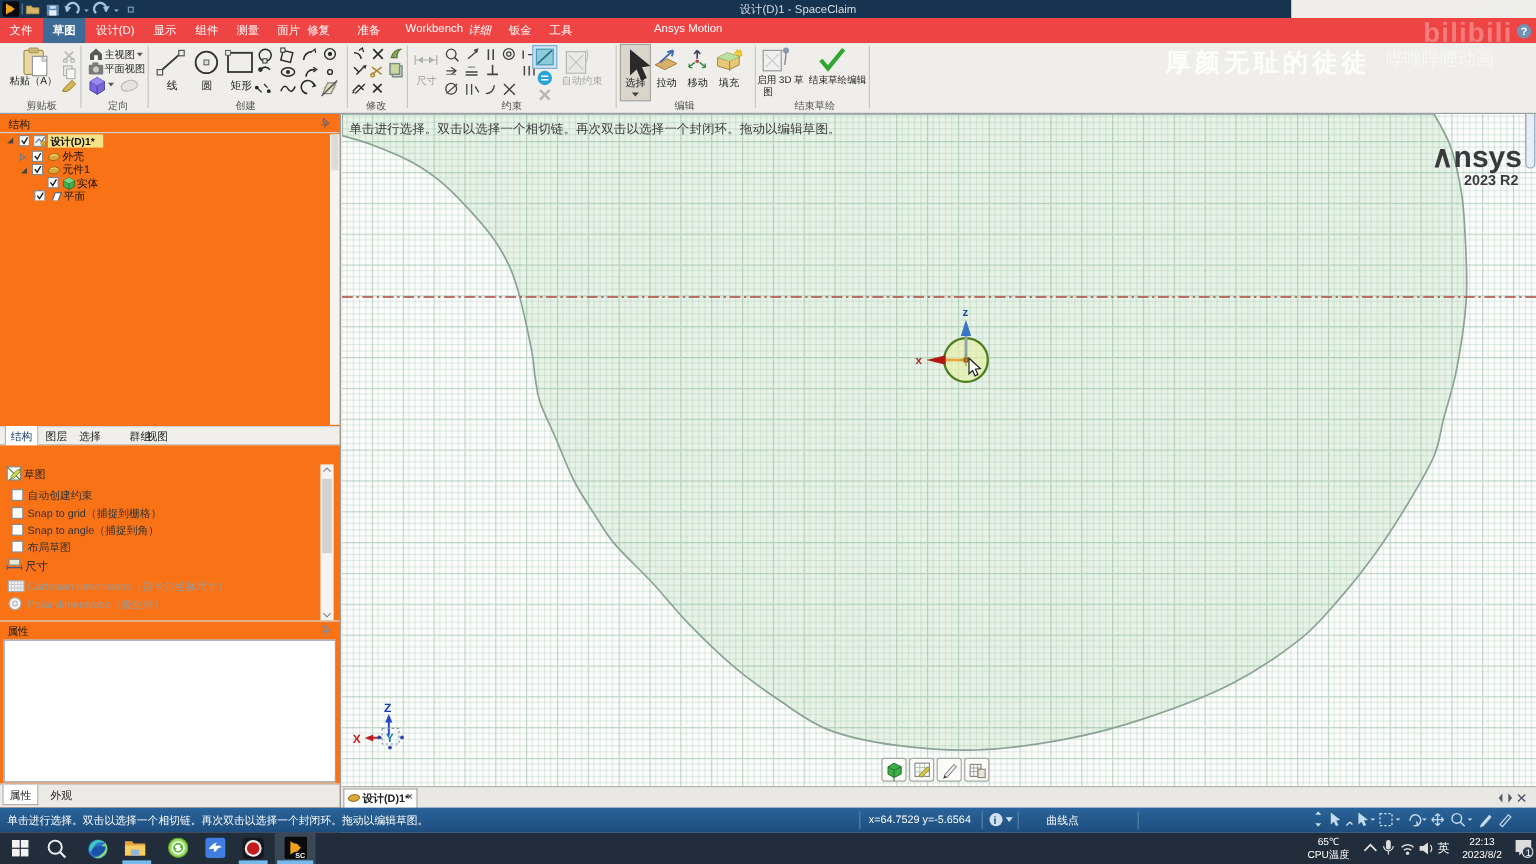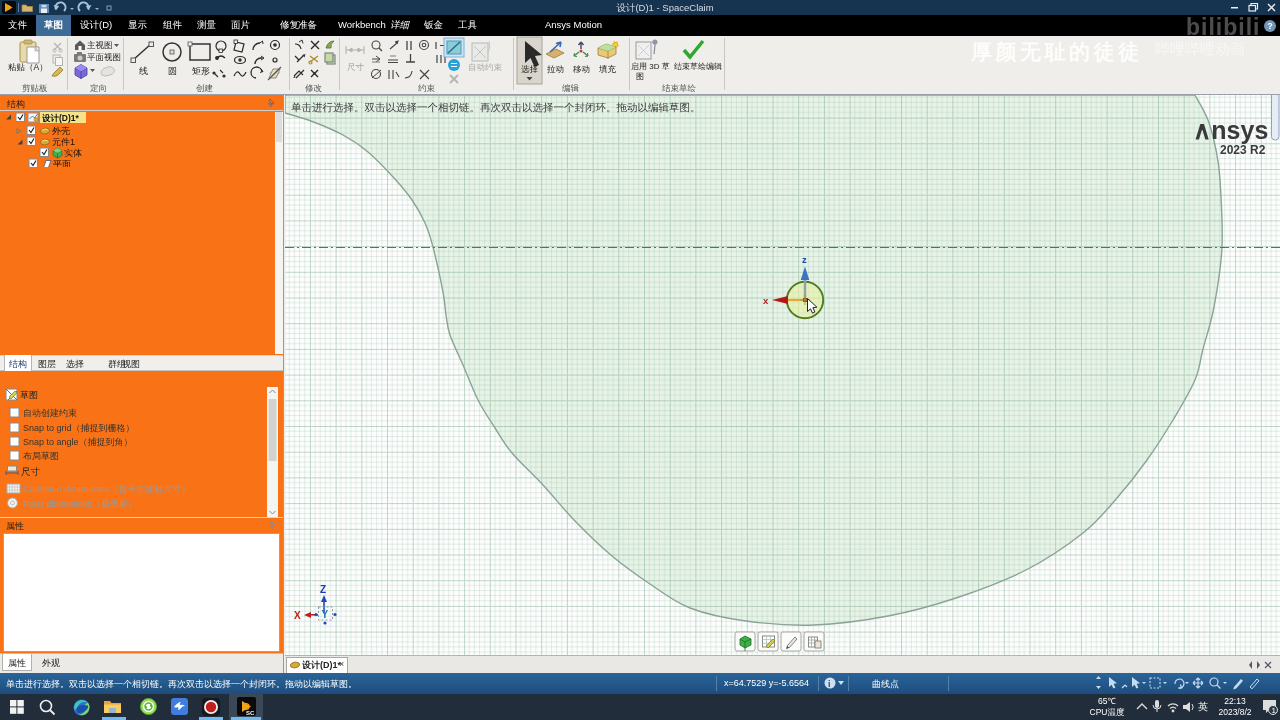--- a/index.html
+++ b/index.html
@@ -1,19 +1,19 @@
 <!DOCTYPE html>
 <html><head><meta charset="utf-8">
 <style>
 *{margin:0;padding:0;box-sizing:border-box;}
 html,body{width:1280px;height:720px;overflow:hidden;}
 body{font-family:"Liberation Sans",sans-serif;position:relative;background:#efeeea;}
 .abs{position:absolute;}
-#titlebar{left:0;top:0;width:1280px;height:15px;background:#16334f;}
-#menubar{left:0;top:15px;width:1280px;height:21px;background:#000000;}
+#titlebar{left:0;top:0;width:1076px;height:15px;background:#16334f;}
+#menubar{left:0;top:15px;width:1280px;height:21px;background:#ef4444;}
 .menuitem{position:absolute;top:4px;color:#fff;font-size:9.5px;}
 #ribbon{left:0;top:36px;width:1280px;height:59px;background:#efeeea;border-bottom:1px solid #9aa0a5;}
 .gsep{position:absolute;top:2px;height:52px;width:1px;background:#c9c7c2;}
 .glabel{position:absolute;top:47px;font-size:8.5px;color:#555;}
 #leftpanel{left:0;top:95px;width:284px;height:716px;background:#f97316;border-right:1px solid #8f9aa5;}
 #canvas{left:285px;top:95px;width:995px;height:560px;background:#fdfdfd;}
 #tabbar{left:285px;top:655px;width:995px;height:18px;background:#e9e8e4;border-top:1px solid #b5b3ae;}
 #statusbar{left:0;top:673px;width:1280px;height:21px;background:linear-gradient(#2a649a,#1d4d7d);}
 #taskbar{left:0;top:694px;width:1280px;height:26px;background:#212d3b;}
 .cjk9{font-size:9px;color:#1a1a1a;}
@@ -49,21 +49,21 @@
 </div>
 <div id="menubar" class="abs">
  <span class="menuitem" style="left:8px;">文件</span>
  <span class="abs" style="left:36px;top:0;width:35px;height:21px;background:#3e6b96;"></span>
  <span class="menuitem" style="left:44px;font-weight:bold;">草图</span>
  <span class="menuitem" style="left:80px;">设计(D)</span>
  <span class="menuitem" style="left:128px;">显示</span>
  <span class="menuitem" style="left:163px;">组件</span>
  <span class="menuitem" style="left:197px;">测量</span>
  <span class="menuitem" style="left:231px;">面片</span>
- <span class="menuitem" style="left:280px;">修复</span>
+ <span class="menuitem" style="left:256px;">修复</span>
  <span class="menuitem" style="left:298px;">准备</span>
  <span class="menuitem" style="left:338px;">Workbench</span>
  <span class="menuitem" style="left:390px;font-style:italic;">详细</span>
  <span class="menuitem" style="left:424px;">钣金</span>
  <span class="menuitem" style="left:458px;">工具</span>
  <span class="menuitem" style="left:505px;margin-top:32px;">KeyShot</span>
  <span class="menuitem" style="left:545px;">Ansys Motion</span>
  <span class="abs" style="left:1264px;top:5px;width:12px;height:12px;border-radius:6px;background:#6f94b5;color:#fff;font-size:9px;text-align:center;line-height:12px;font-weight:bold;">?</span>
 </div>
 <div id="ribbon" class="abs">

